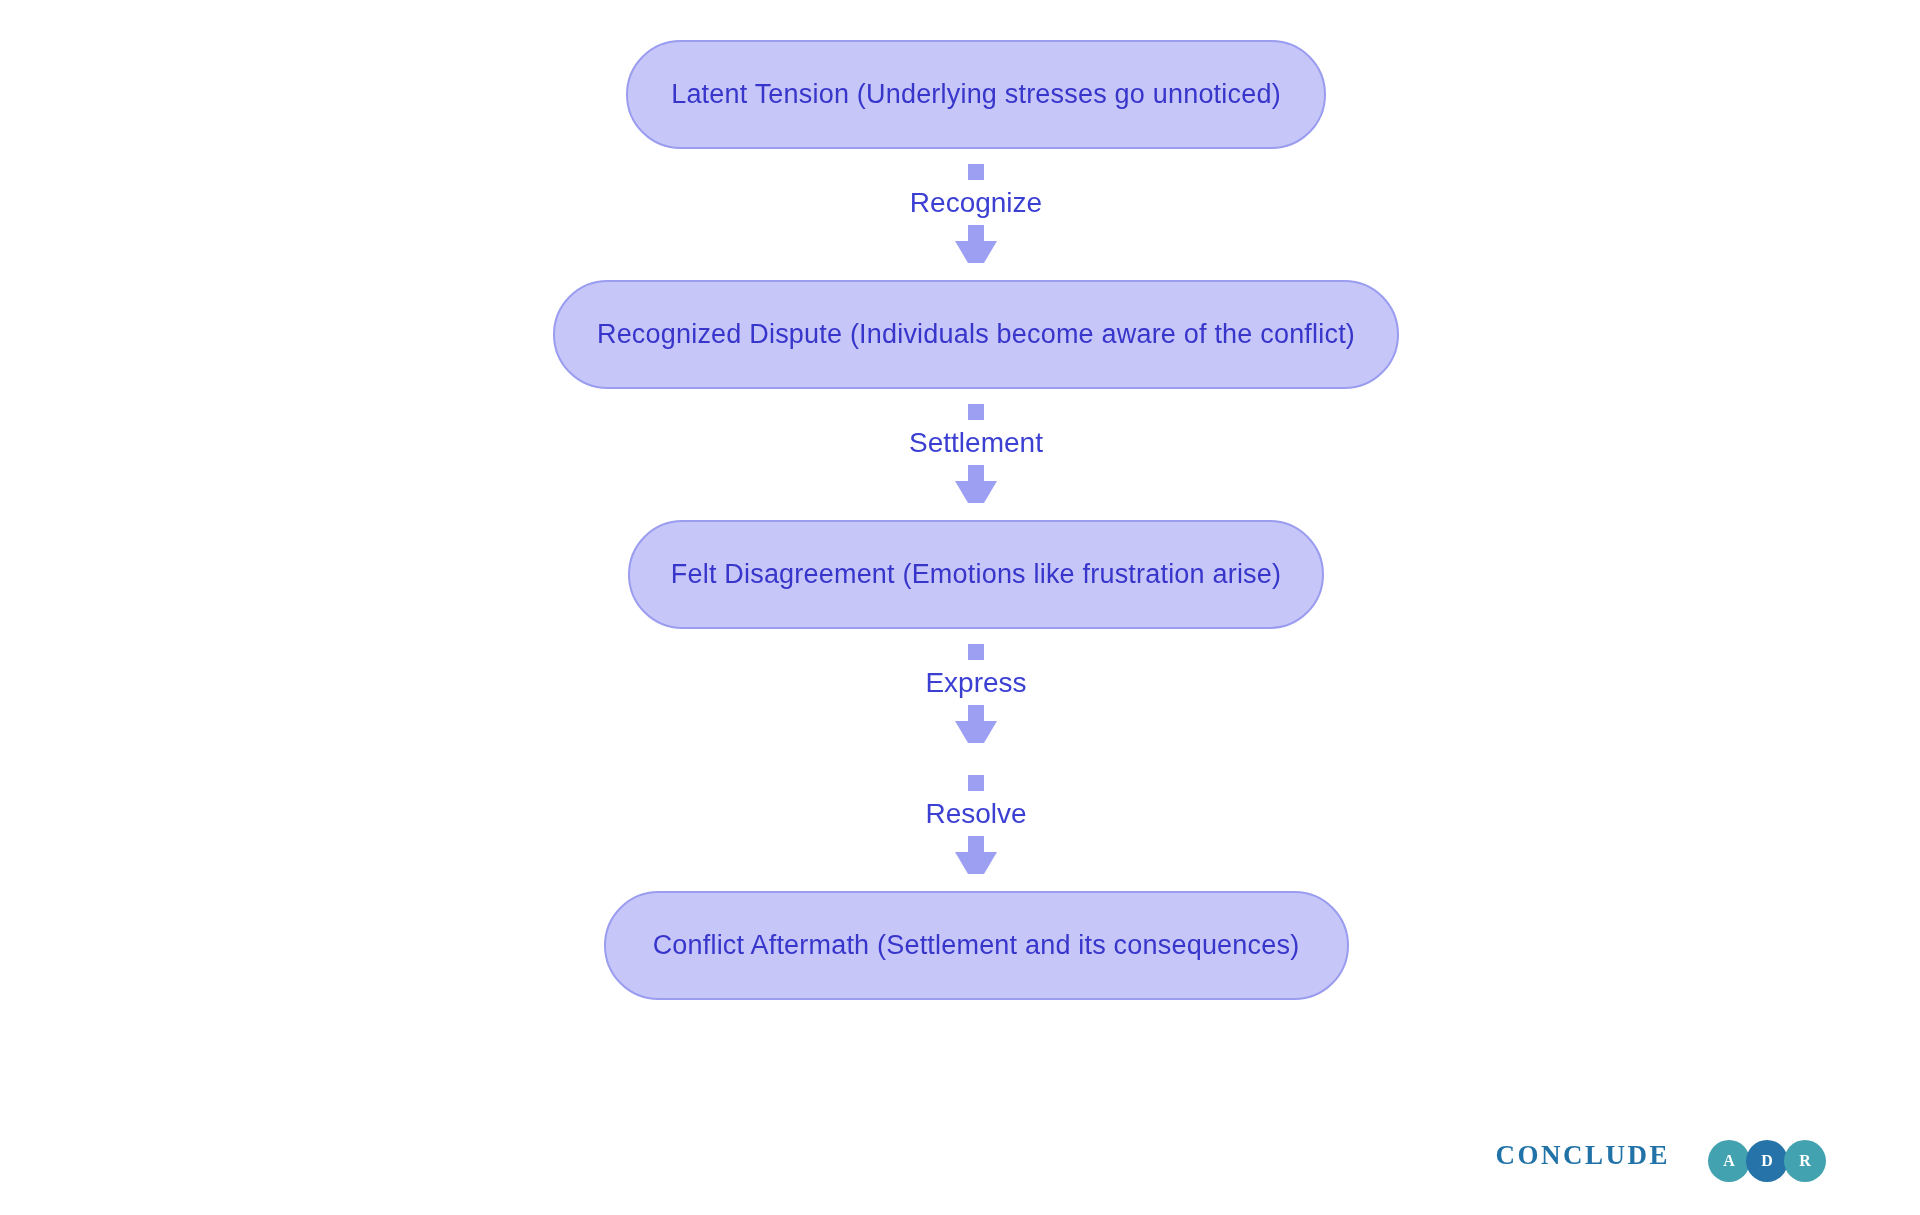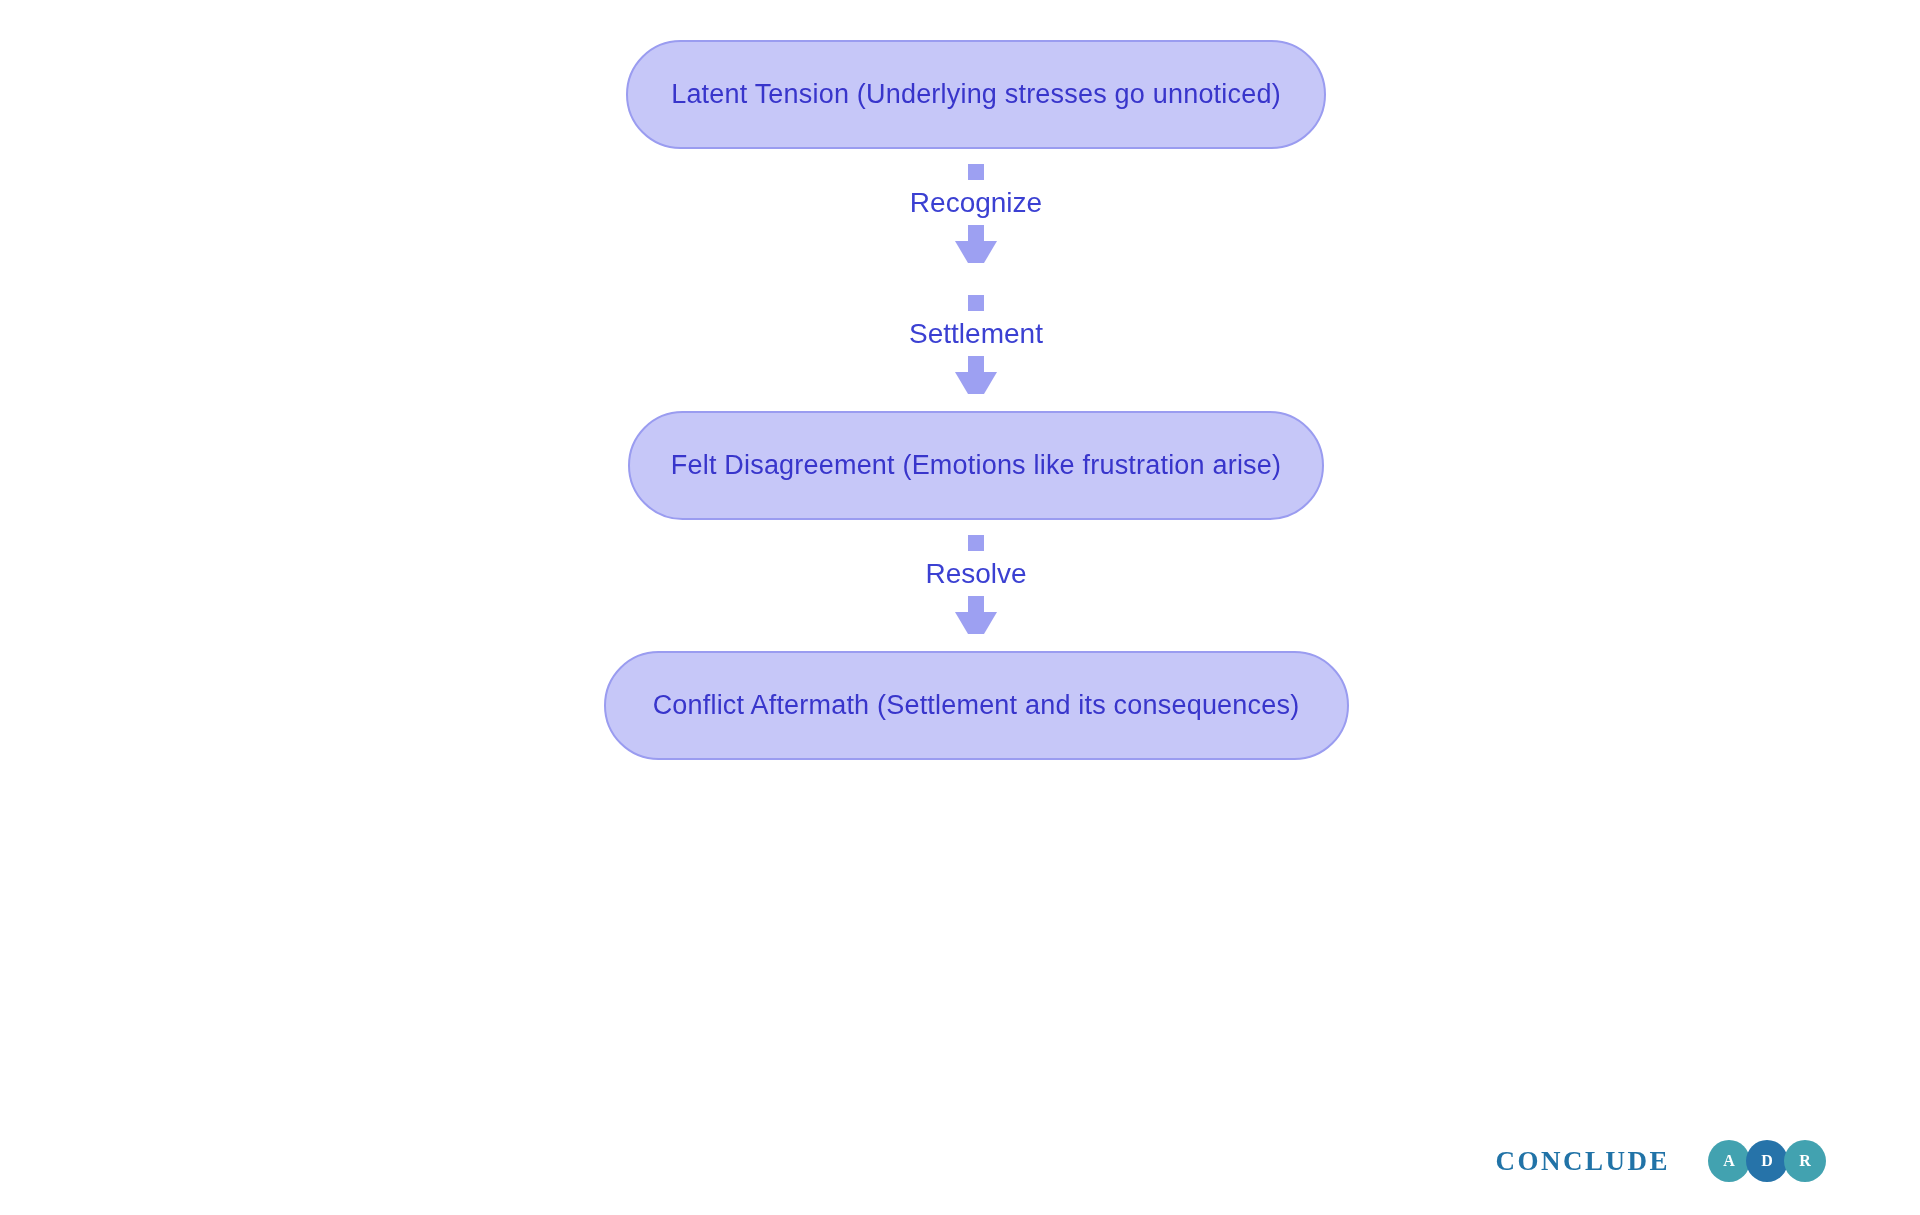--- a/index.html
+++ b/index.html
@@ -68,21 +68,20 @@
     border-left: 13px solid transparent;
     border-right: 13px solid transparent;
     border-top: 22px solid #9da0f2;
   }
 
   
   .logo {
     position: absolute;
     right: 94px; bottom: 33px;
     display: flex;
-    align-items: center;
     gap: 22px;
   }
   .wordmark {
     font-family: "Liberation Serif", "DejaVu Serif", serif;
     font-weight: bold;
     font-size: 27px;
     letter-spacing: 2.5px;
     color: #2173a7;
   }
   .badges { display: flex; align-items: center; }
@@ -112,30 +111,37 @@
 
     <div class="node n1">Latent Tension (Underlying stresses go unnoticed)</div>
 
     <div class="connector">
       <div class="conn-line-top"></div>
       <div class="conn-label">Recognize</div>
       <div class="conn-line-bottom"></div>
       <div class="conn-arrowhead"></div>
     </div>
 
+    <div class="node n2">Recognized Dispute (Individuals become aware of the conflict)</div>
 
     <div class="connector">
       <div class="conn-line-top"></div>
       <div class="conn-label">Settlement</div>
       <div class="conn-line-bottom"></div>
       <div class="conn-arrowhead"></div>
     </div>
 
     <div class="node n3">Felt Disagreement (Emotions like frustration arise)</div>
 
+    <div class="connector">
+      <div class="conn-line-top"></div>
+      <div class="conn-label">Express</div>
+      <div class="conn-line-bottom"></div>
+      <div class="conn-arrowhead"></div>
+    </div>
 
 
     <div class="connector">
       <div class="conn-line-top"></div>
       <div class="conn-label">Resolve</div>
       <div class="conn-line-bottom"></div>
       <div class="conn-arrowhead"></div>
     </div>
 
     <div class="node n5">Conflict Aftermath (Settlement and its consequences)</div>

